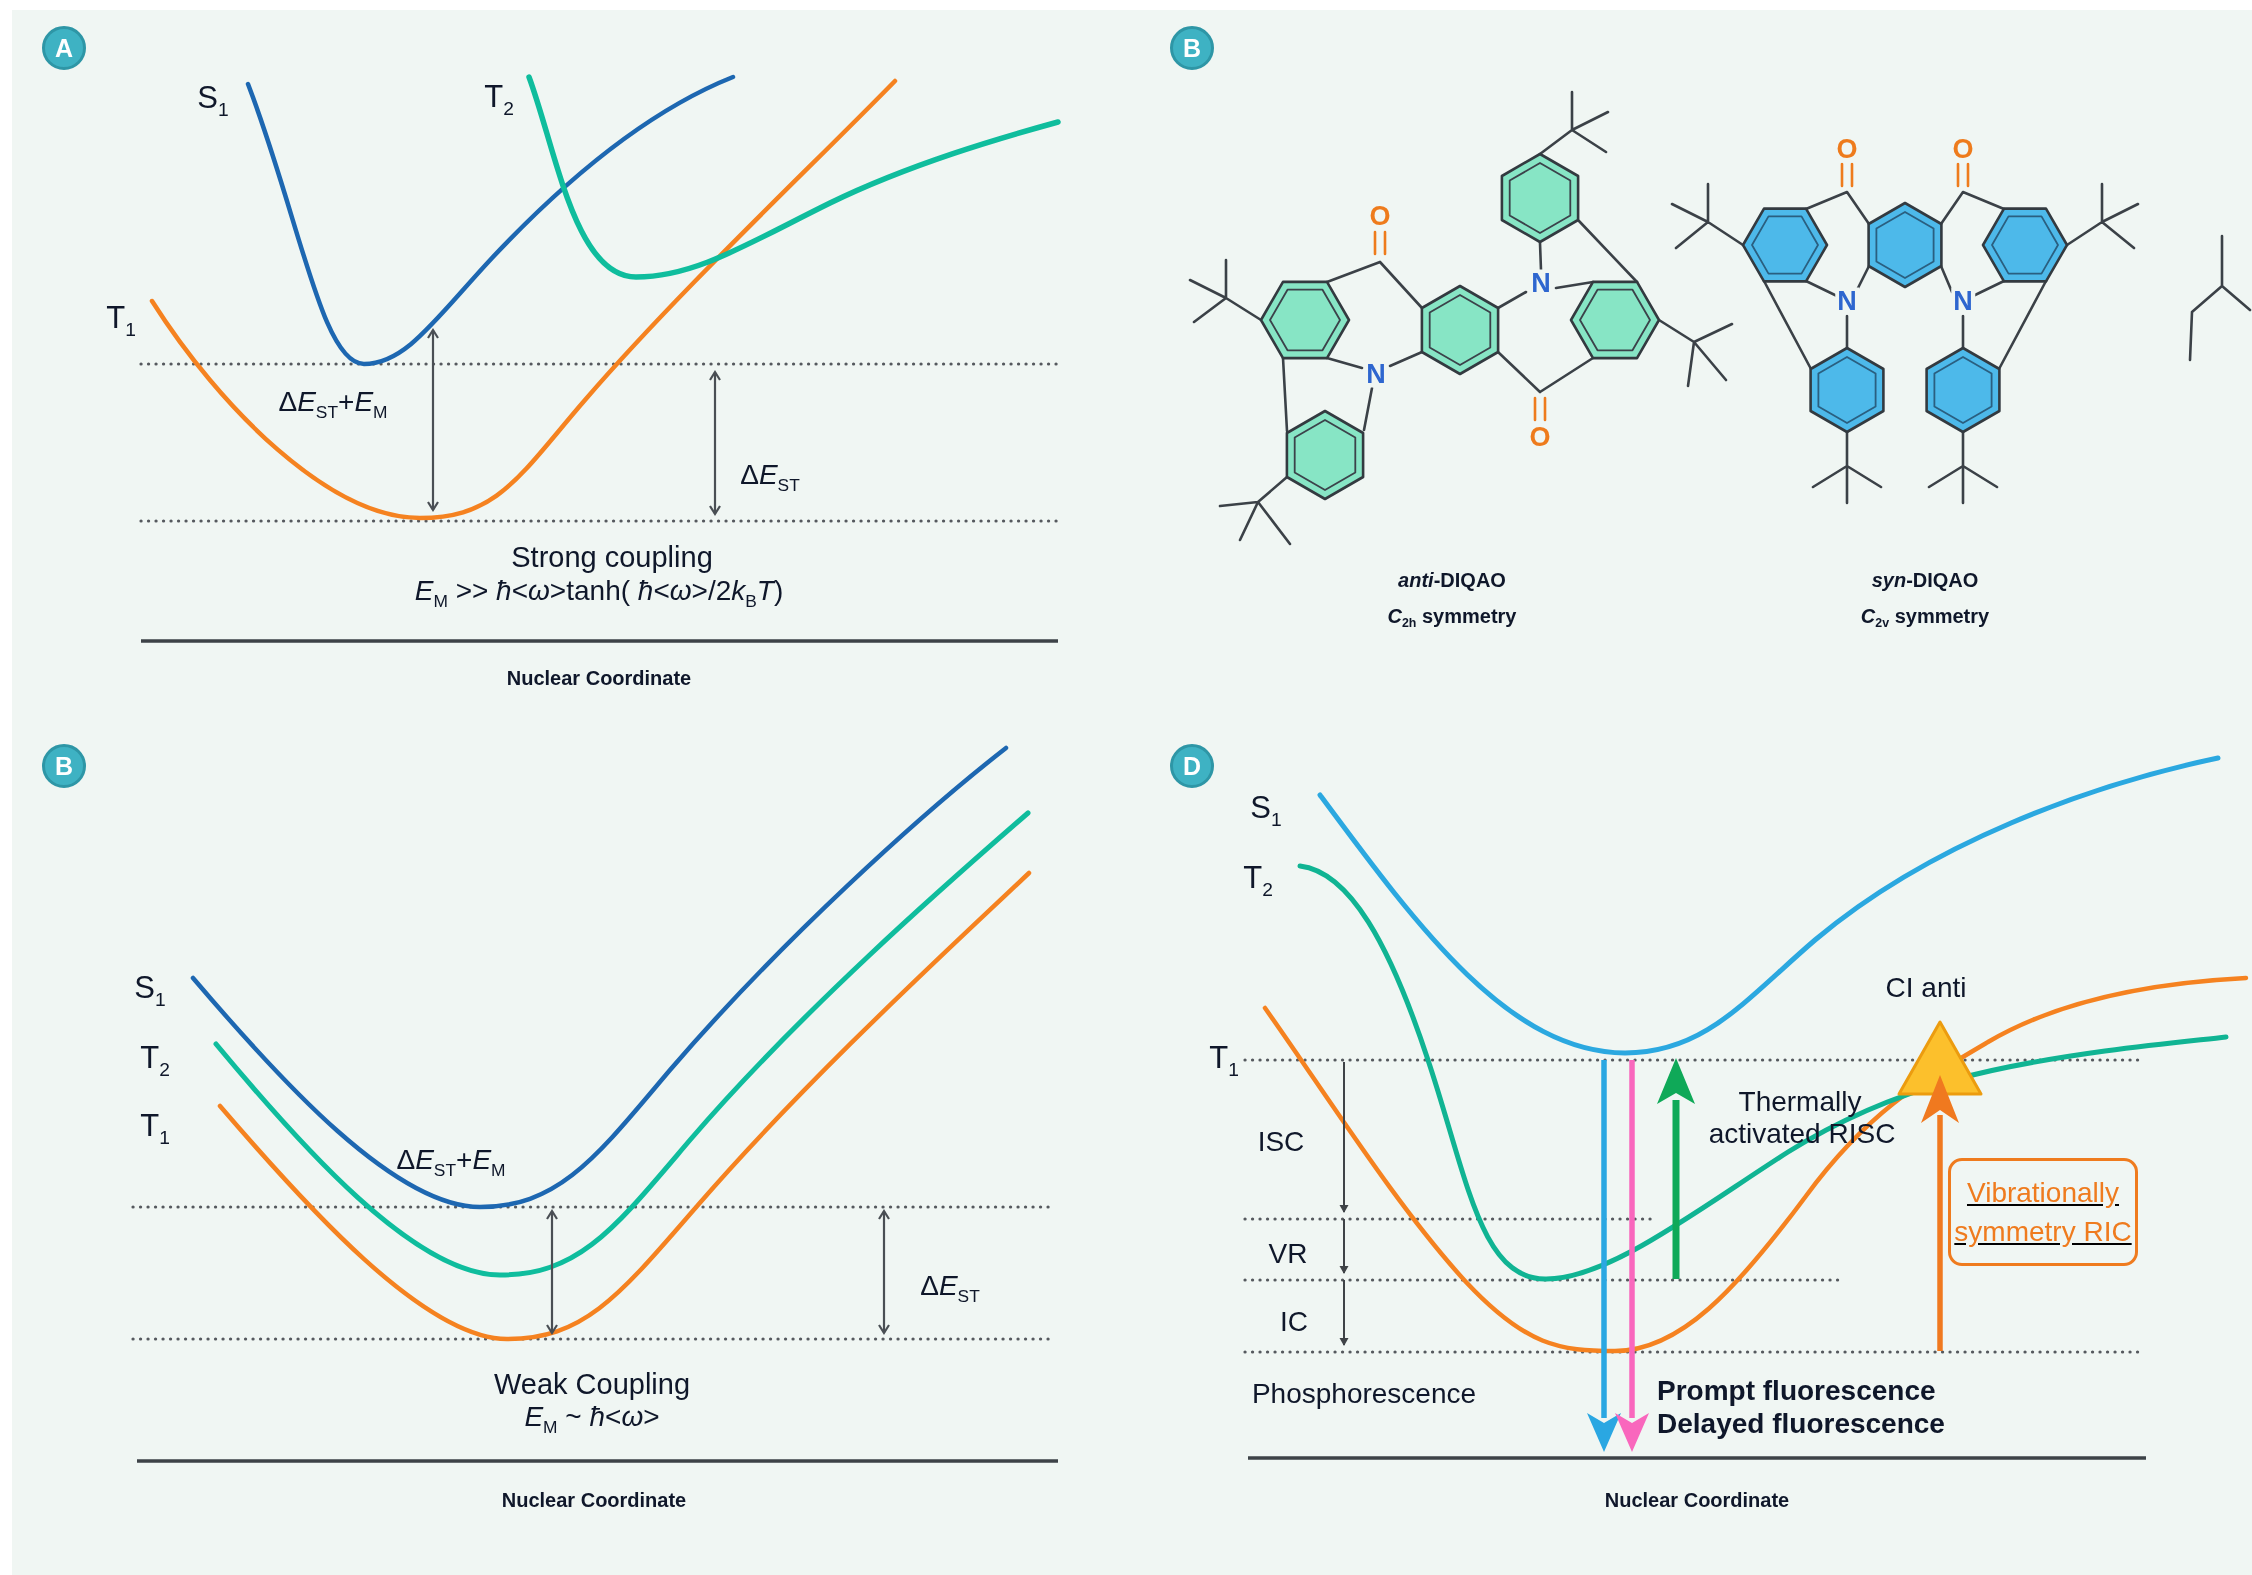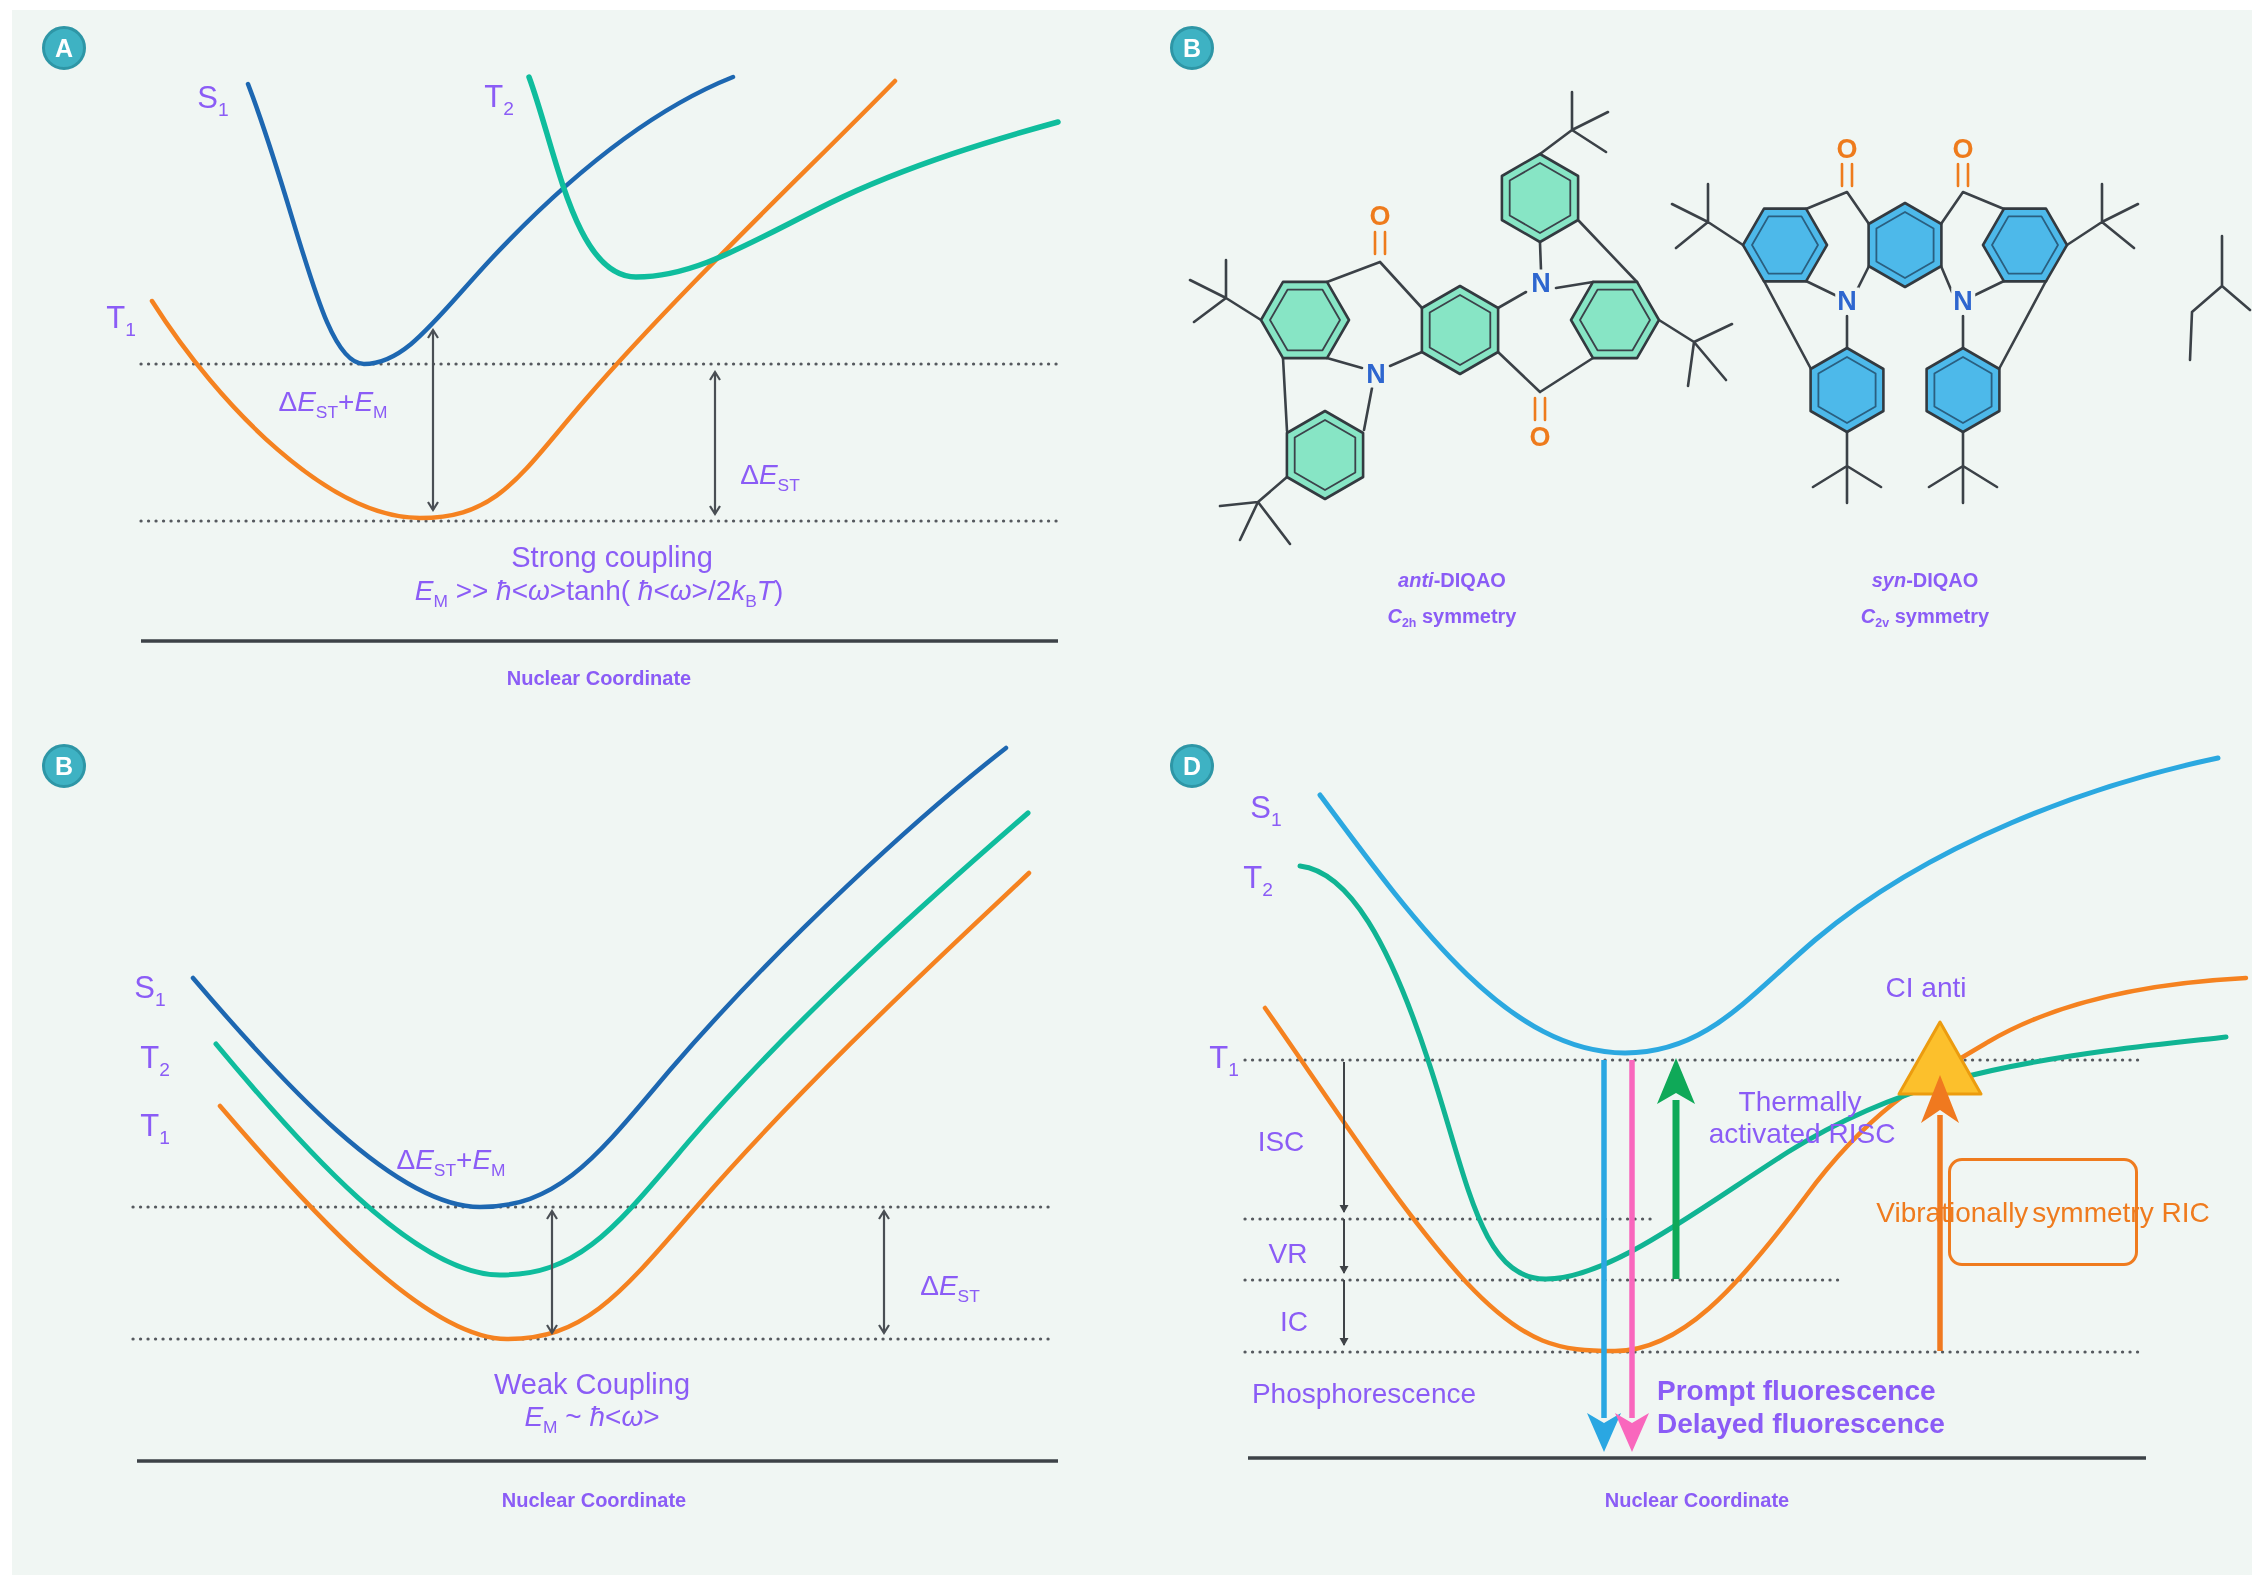--- a/index.html
+++ b/index.html
@@ -1,35 +1,35 @@
 <!DOCTYPE html>
 <html><head>
 <meta charset="utf-8">
 <style>
   html,body{margin:0;padding:0;width:2252px;height:1575px;background:#ffffff;
     font-family:"Liberation Sans","DejaVu Sans",sans-serif;}
   #canvas{position:absolute;left:0;top:0;width:2252px;height:1575px;background:#f0f6f3;overflow:hidden;}
   .frame-strip{position:absolute;background:#ffffff;}
   #fig-svg{position:absolute;left:0;top:0;}
-  .lbl{position:absolute;white-space:nowrap;color:#8b5cf6;font-size:28px;line-height:1.05;
+  .lbl{position:absolute;white-space:nowrap;color:#0f172a;font-size:28px;line-height:1.05;
        transform:translate(-50%,-50%);text-align:center;}
   .lbl.left{transform:translate(0,-50%);font-weight:bold;}
   .state{font-size:31px;}
   .axis-label{font-weight:700;font-size:20px;}
   .coupling-title{font-size:29px;}
   .mol-name{font-weight:700;font-size:20px;}
   .atom{position:absolute;transform:translate(-50%,-50%);font-weight:700;font-size:27px;
         background:#f0f6f3;padding:0 2px;line-height:1;}
   .atom.n{color:#2e66cf;}
   .atom.o{color:#ee7b1c;}
   .badge{position:absolute;width:38px;height:38px;border-radius:50%;background:#3eb2c3;
          border:3px solid #2e96a6;color:#ffffff;font-weight:700;font-size:25px;
          display:flex;align-items:center;justify-content:center;transform:translate(-50%,-50%);}
   .vib-box{position:absolute;border:3px solid #ef7b1e;border-radius:14px;
-           display:flex;flex-direction:row;align-items:center;justify-content:center;gap:4px;}
+           display:flex;flex-direction:column;align-items:center;justify-content:center;gap:4px;text-decoration:underline;}
   .vib-box .vl{color:#ef7b1e;font-size:28px;line-height:1.25;white-space:nowrap;}
   
   .r-n{}
   .r-i{font-style:italic;}
   .r-s{font-size:.62em;vertical-align:-.38em;}
   .r-b{font-weight:700;}
   .r-bi{font-weight:700;font-style:italic;}
   .r-bs{font-weight:700;font-size:.62em;vertical-align:-.38em;}
 </style>
 </head>

